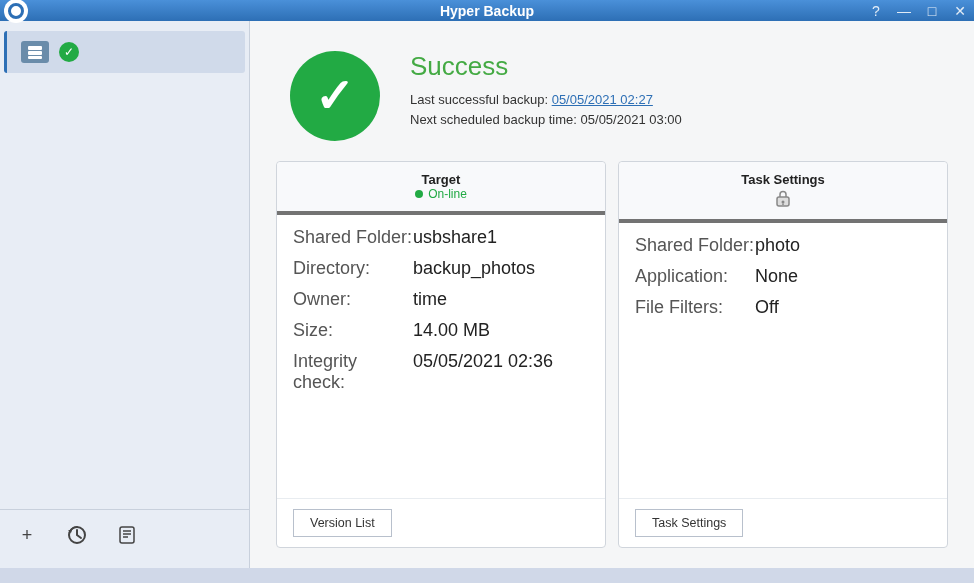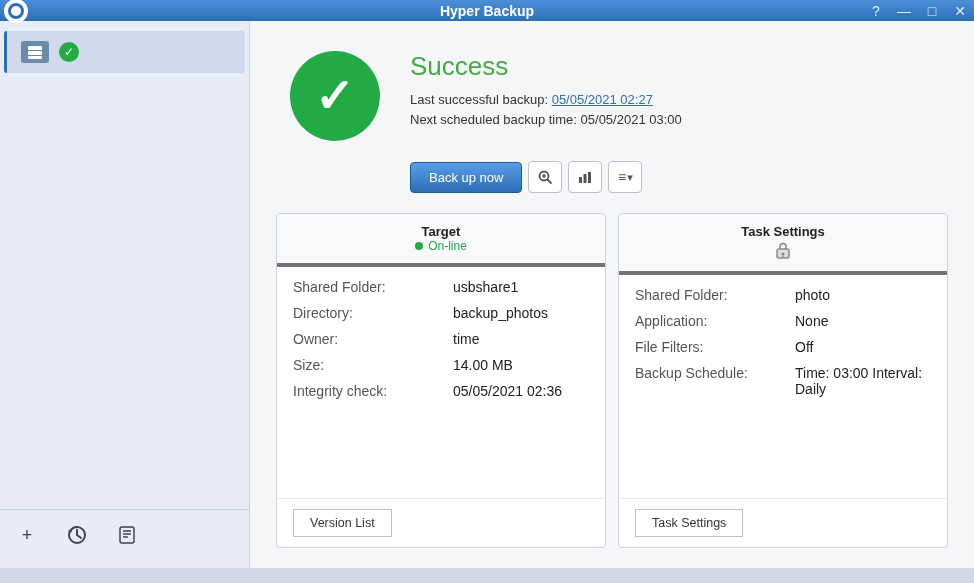--- a/index.html
+++ b/index.html
@@ -246,22 +246,21 @@
       background: #22aa44;
       border-radius: 50%;
     }
     .panel-body {
       padding: 12px 16px;
       flex: 1;
     }
     .panel-row {
       display: flex;
       margin-bottom: 10px;
-      font-size: 14px;
-      gap: 40px;
+      font-size: 18px;
     }
     .panel-label {
       color: #555;
       width: 120px;
       flex-shrink: 0;
     }
     .panel-value {
       color: #222;
       flex: 1;
     }
@@ -354,42 +353,20 @@
           <a class="status-link">05/05/2021 02:27</a>
         </div>
         <div class="status-line">
           <span>Next scheduled backup time:</span>
           <span> </span>
           <span>05/05/2021 03:00</span>
         </div>
       </div>
     </div>
 
-    <div class="action-row">
-      <button class="btn-primary">Back up now</button>
-      <div class="btn-icon">
-        <svg width="16" height="16" viewBox="0 0 16 16" fill="none">
-          <circle cx="7" cy="7" r="4.5" stroke="#555" stroke-width="1.8"></circle>
-          <line x1="10.5" y1="10.5" x2="14" y2="14" stroke="#555" stroke-width="1.8" stroke-linecap="round"></line>
-          <line x1="5" y1="7" x2="9" y2="7" stroke="#555" stroke-width="1.5"></line>
-          <line x1="7" y1="5" x2="7" y2="9" stroke="#555" stroke-width="1.5"></line>
-        </svg>
-      </div>
-      <div class="btn-icon">
-        <svg width="16" height="16" viewBox="0 0 16 16" fill="#555">
-          <rect x="2" y="8" width="3" height="6"></rect>
-          <rect x="6.5" y="5" width="3" height="9"></rect>
-          <rect x="11" y="3" width="3" height="11"></rect>
-        </svg>
-      </div>
-      <div class="btn-icon btn-menu">
-        <span style="font-size:14px; letter-spacing:-1px; color:#555;">≡</span>
-        <span style="font-size:11px; color:#555;">▾</span>
-      </div>
-    </div>
 
     <div class="panels-row">
 
       <div class="panel">
         <div class="panel-header">
           <span class="panel-title">Target</span>
           <div class="online-badge">
             <div class="online-dot"></div>
             <span>On-line</span>
           </div>
@@ -439,24 +416,20 @@
             <span class="panel-value">photo</span>
           </div>
           <div class="panel-row">
             <span class="panel-label">Application:</span>
             <span class="panel-value">None</span>
           </div>
           <div class="panel-row">
             <span class="panel-label">File Filters:</span>
             <span class="panel-value">Off</span>
           </div>
-          <div class="panel-row">
-            <span class="panel-label">Backup Schedule:</span>
-            <span class="panel-value">Time: 03:00 Interval: Daily</span>
-          </div>
         </div>
         <div class="panel-footer">
           <button class="btn-secondary">Task Settings</button>
         </div>
       </div>
 
     </div>
   </div>
 </div>
 

